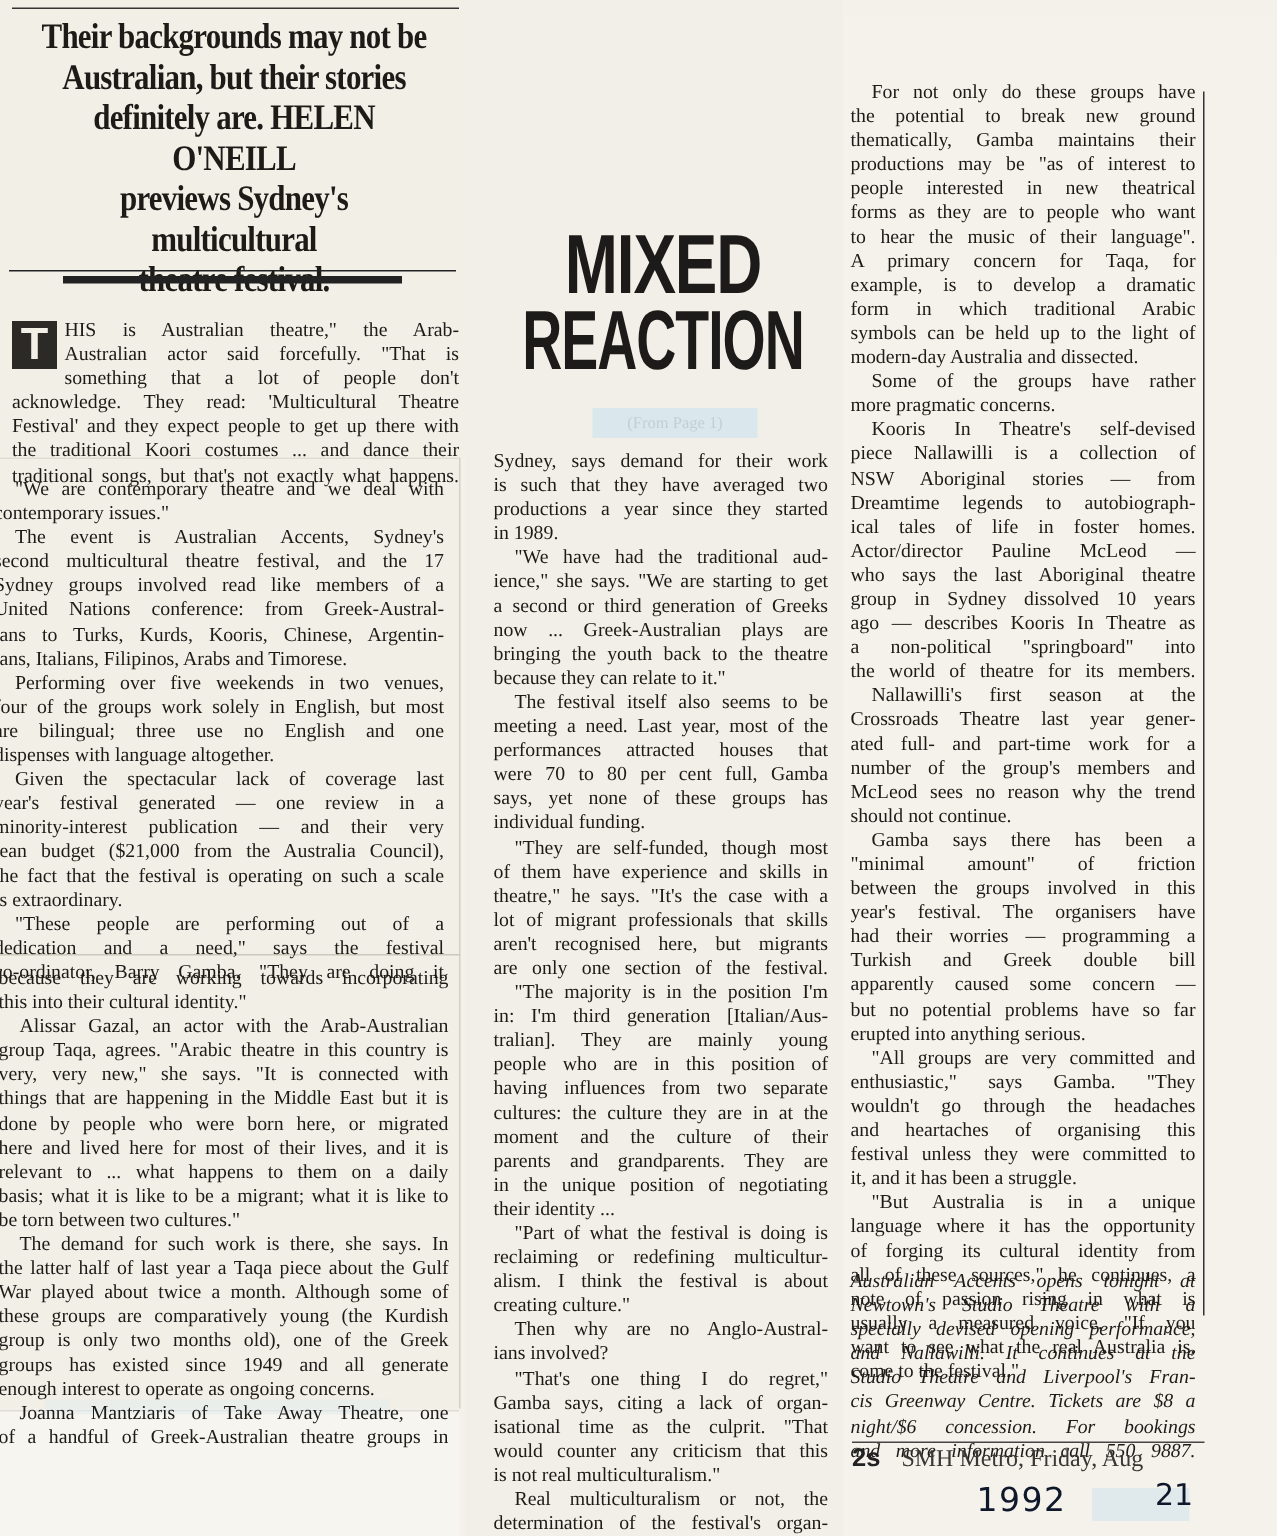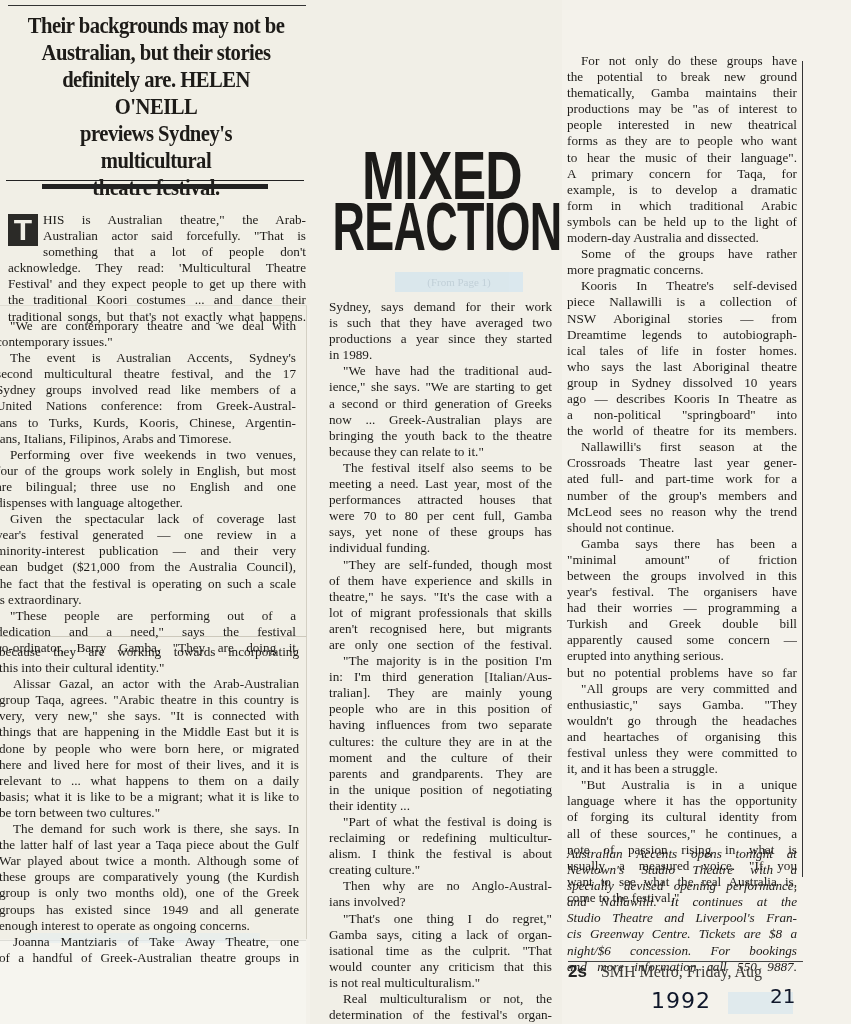--- a/index.html
+++ b/index.html
@@ -35,27 +35,27 @@
   .dropcap {
     float: left; width: 30px; height: 32px; margin: 2px 5px 0 0;
     background: #2b2a27; color: #f1efe6;
     font-family: "Liberation Sans", sans-serif; font-weight: bold;
     font-size: 30px; line-height: 32px; text-align: center;
   }
 
   .headline {
     position: absolute; left: 324px; top: 150px; width: 236px;
     font-family: "Liberation Sans", "DejaVu Sans", sans-serif; font-weight: bold;
-    font-size: 68px; line-height: 51px; color: #1c1b19;
+    font-size: 56px; line-height: 51px; color: #1c1b19;
     text-align: center; letter-spacing: -1px;
   }
   .headline .w1 { display: block; transform: scaleX(0.76); transform-origin: center; }
   .headline .w2 { display: block; transform: scaleX(0.66); transform-origin: center; margin-left: -48px; margin-right: -48px; }
   .from-page {
-    position: absolute; left: 395px; top: 272px; width: 128px; height: 20px;
+    position: absolute; left: 395px; top: 272px; width: 110px; height: 20px;
     background: #d7e6ee; color: #b9cbd5; font-size: 11px; text-align: center; line-height: 20px; opacity: .85;
   }
 
   .col-rule { position: absolute; left: 802px; top: 61px; width: 1px; height: 816px; background: #333; }
   .footer-rule { position: absolute; left: 568px; top: 961px; width: 235px; height: 1px; background: #444; }
   .footer {
     position: absolute; left: 568px; top: 962px; width: 285px; font-size: 16px; white-space: nowrap; overflow: hidden; color: #3a3835;
   }
   .footer .pg { font-family: "Liberation Sans", sans-serif; font-weight: bold; font-size: 17px; margin-right: 10px; color: #222; }
   .handwriting {
@@ -217,40 +217,41 @@
   <span class="l">form in which traditional Arabic</span>
   <span class="l">symbols can be held up to the light of</span>
   <span class="l end">modern-day Australia and dissected.</span>
   <span class="l" style="padding-left:14px">Some of the groups have rather</span>
   <span class="l end">more pragmatic concerns.</span>
   <span class="l" style="padding-left:14px">Kooris In Theatre's self-devised</span>
   <span class="l">piece Nallawilli is a collection of</span>
   <span class="l">NSW Aboriginal stories — from</span>
   <span class="l">Dreamtime legends to autobiograph-</span>
   <span class="l">ical tales of life in foster homes.</span>
+  <span class="l">Actor/director Pauline McLeod —</span>
   <span class="l">who says the last Aboriginal theatre</span>
   <span class="l">group in Sydney dissolved 10 years</span>
   <span class="l">ago — describes Kooris In Theatre as</span>
   <span class="l">a non-political "springboard" into</span>
   <span class="l">the world of theatre for its members.</span>
   <span class="l" style="padding-left:14px">Nallawilli's first season at the</span>
   <span class="l">Crossroads Theatre last year gener-</span>
   <span class="l">ated full- and part-time work for a</span>
   <span class="l">number of the group's members and</span>
   <span class="l">McLeod sees no reason why the trend</span>
   <span class="l end">should not continue.</span>
   <span class="l" style="padding-left:14px">Gamba says there has been a</span>
   <span class="l">"minimal amount" of friction</span>
   <span class="l">between the groups involved in this</span>
   <span class="l">year's festival. The organisers have</span>
   <span class="l">had their worries — programming a</span>
   <span class="l">Turkish and Greek double bill</span>
   <span class="l">apparently caused some concern —</span>
+  <span class="l">but no potential problems have so far</span>
   <span class="l end">erupted into anything serious.</span>
-  <span class="l">but no potential problems have so far</span>
   <span class="l" style="padding-left:14px">"All groups are very committed and</span>
   <span class="l">enthusiastic," says Gamba. "They</span>
   <span class="l">wouldn't go through the headaches</span>
   <span class="l">and heartaches of organising this</span>
   <span class="l">festival unless they were committed to</span>
   <span class="l end">it, and it has been a struggle.</span>
   <span class="l" style="padding-left:14px">"But Australia is in a unique</span>
   <span class="l">language where it has the opportunity</span>
   <span class="l">of forging its cultural identity from</span>
   <span class="l">all of these sources," he continues, a</span>

